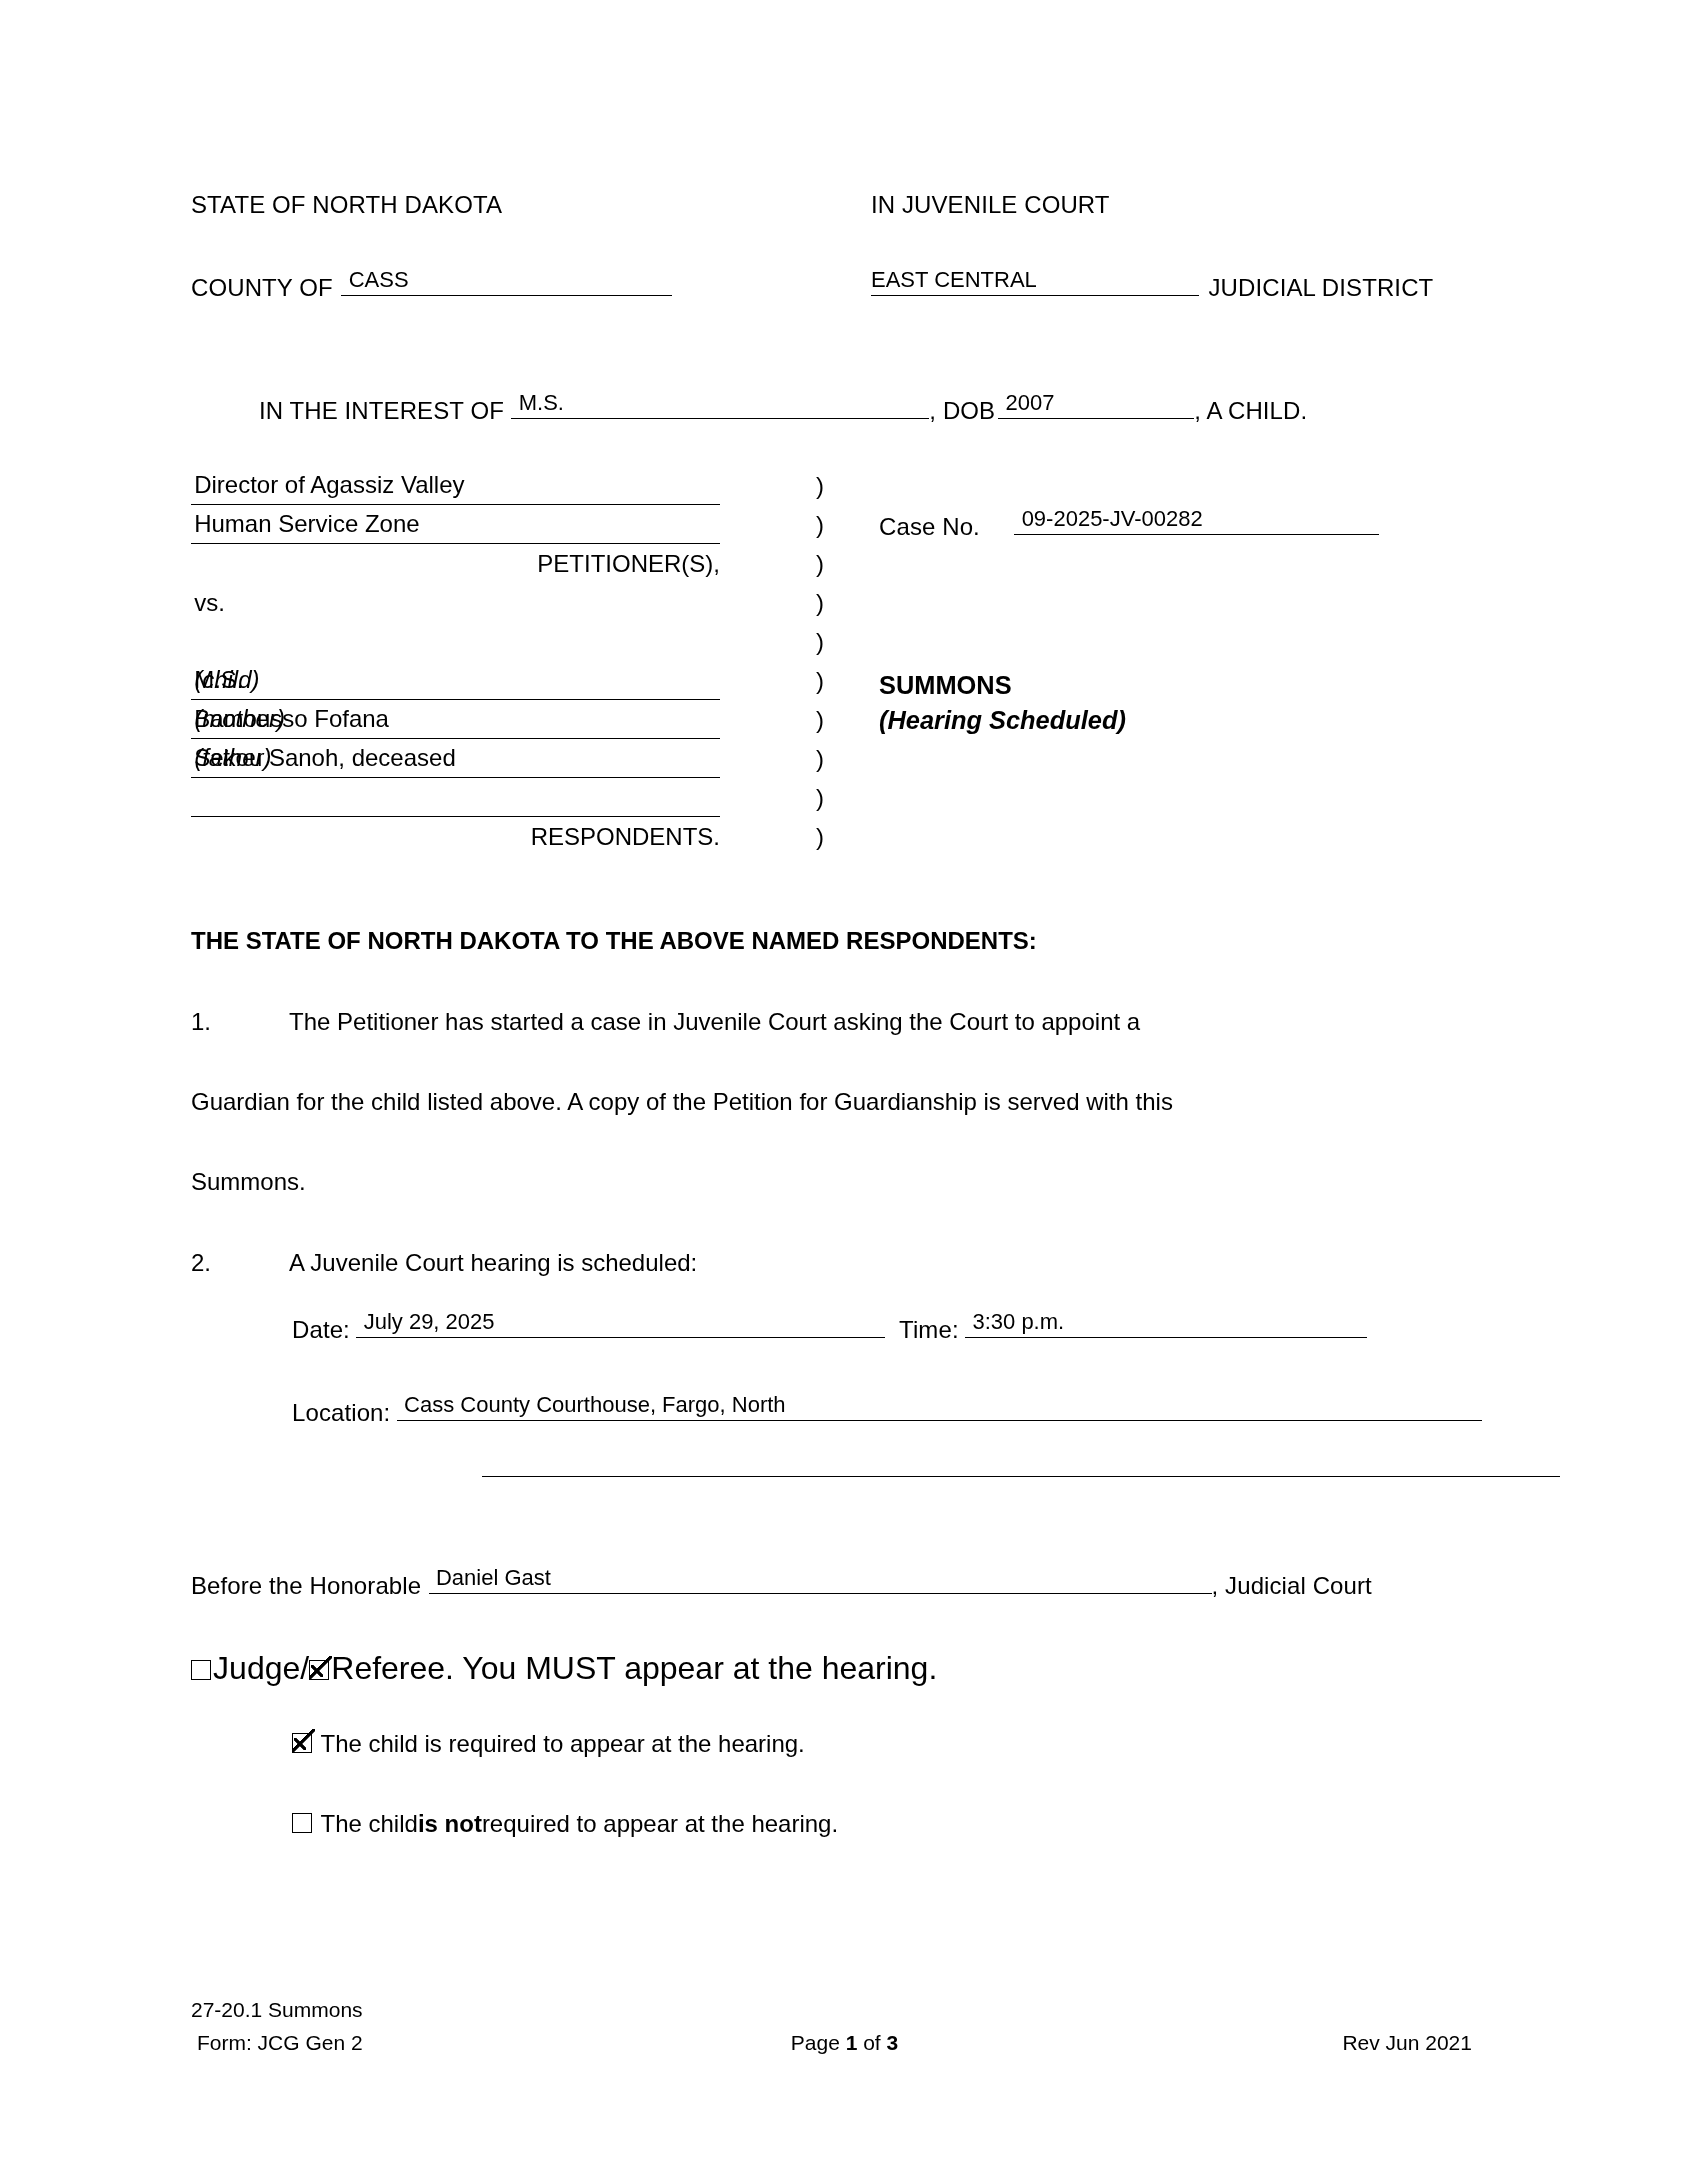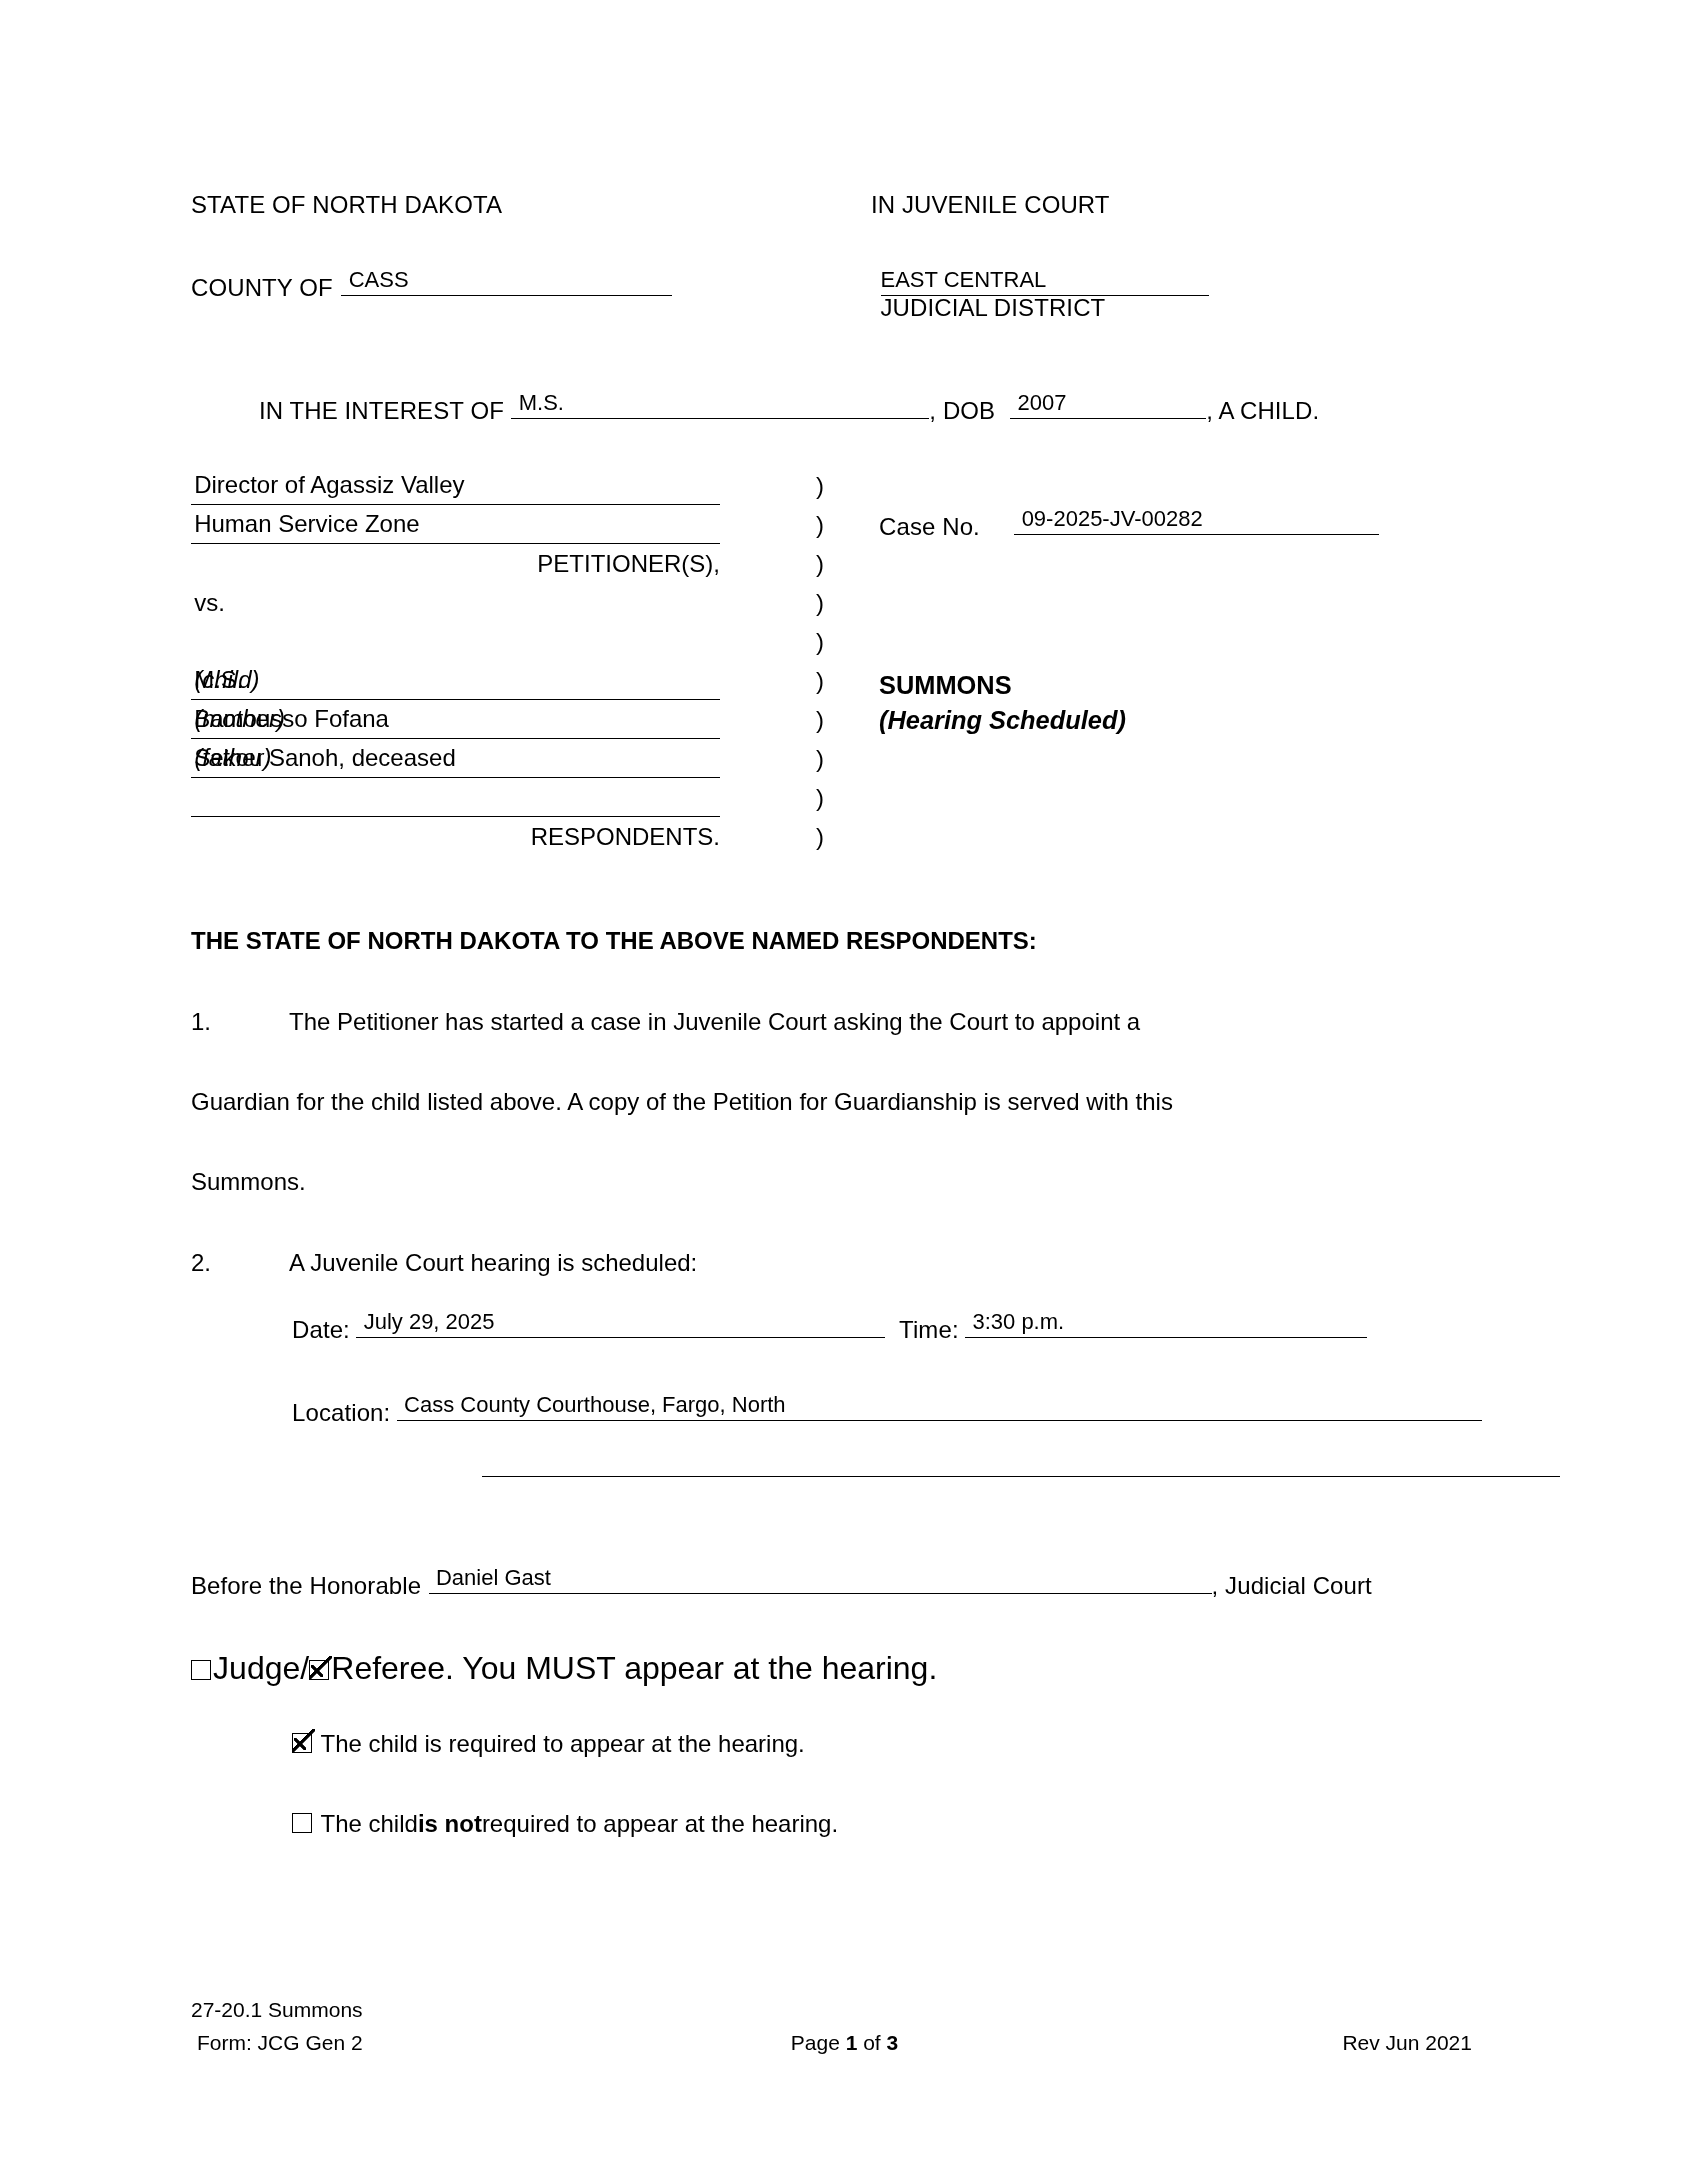--- a/index.html
+++ b/index.html
@@ -54,21 +54,20 @@
     top: 266px;
     display: flex;
     align-items: baseline;
   }
   .hdr-district {
     position: absolute;
     left: 680px;
     top: 266px;
     display: flex;
     align-items: baseline;
-    flex-direction: column;
   }
 
   
   .fieldline {
     display: inline-block;
     border-bottom: 1.6px solid #000;
     position: relative;
     height: 30px;
     box-sizing: border-box;
   }
@@ -317,21 +316,21 @@
       </span>
       <span class="t" style="margin-left:9.5px;">JUDICIAL DISTRICT</span>
     </div>
 
     <div class="interest">
       <span class="t">IN THE INTEREST OF</span>
       <span class="fieldline" style="width:418px; margin-left:7.4px;">
         <span>M.S.</span>
       </span>
       <span class="t">, DOB</span>
-      <span class="fieldline" style="width:196px; margin-left:15px;">
+      <span class="fieldline" style="width:196px; margin-left:3px;">
         <span>2007</span>
       </span>
       <span class="t">, A CHILD.</span>
     </div>
 
     <div class="caption-left">
       <div class="cap-line">
         <span>Director of Agassiz Valley</span>
       </div>
       <div class="cap-line">

